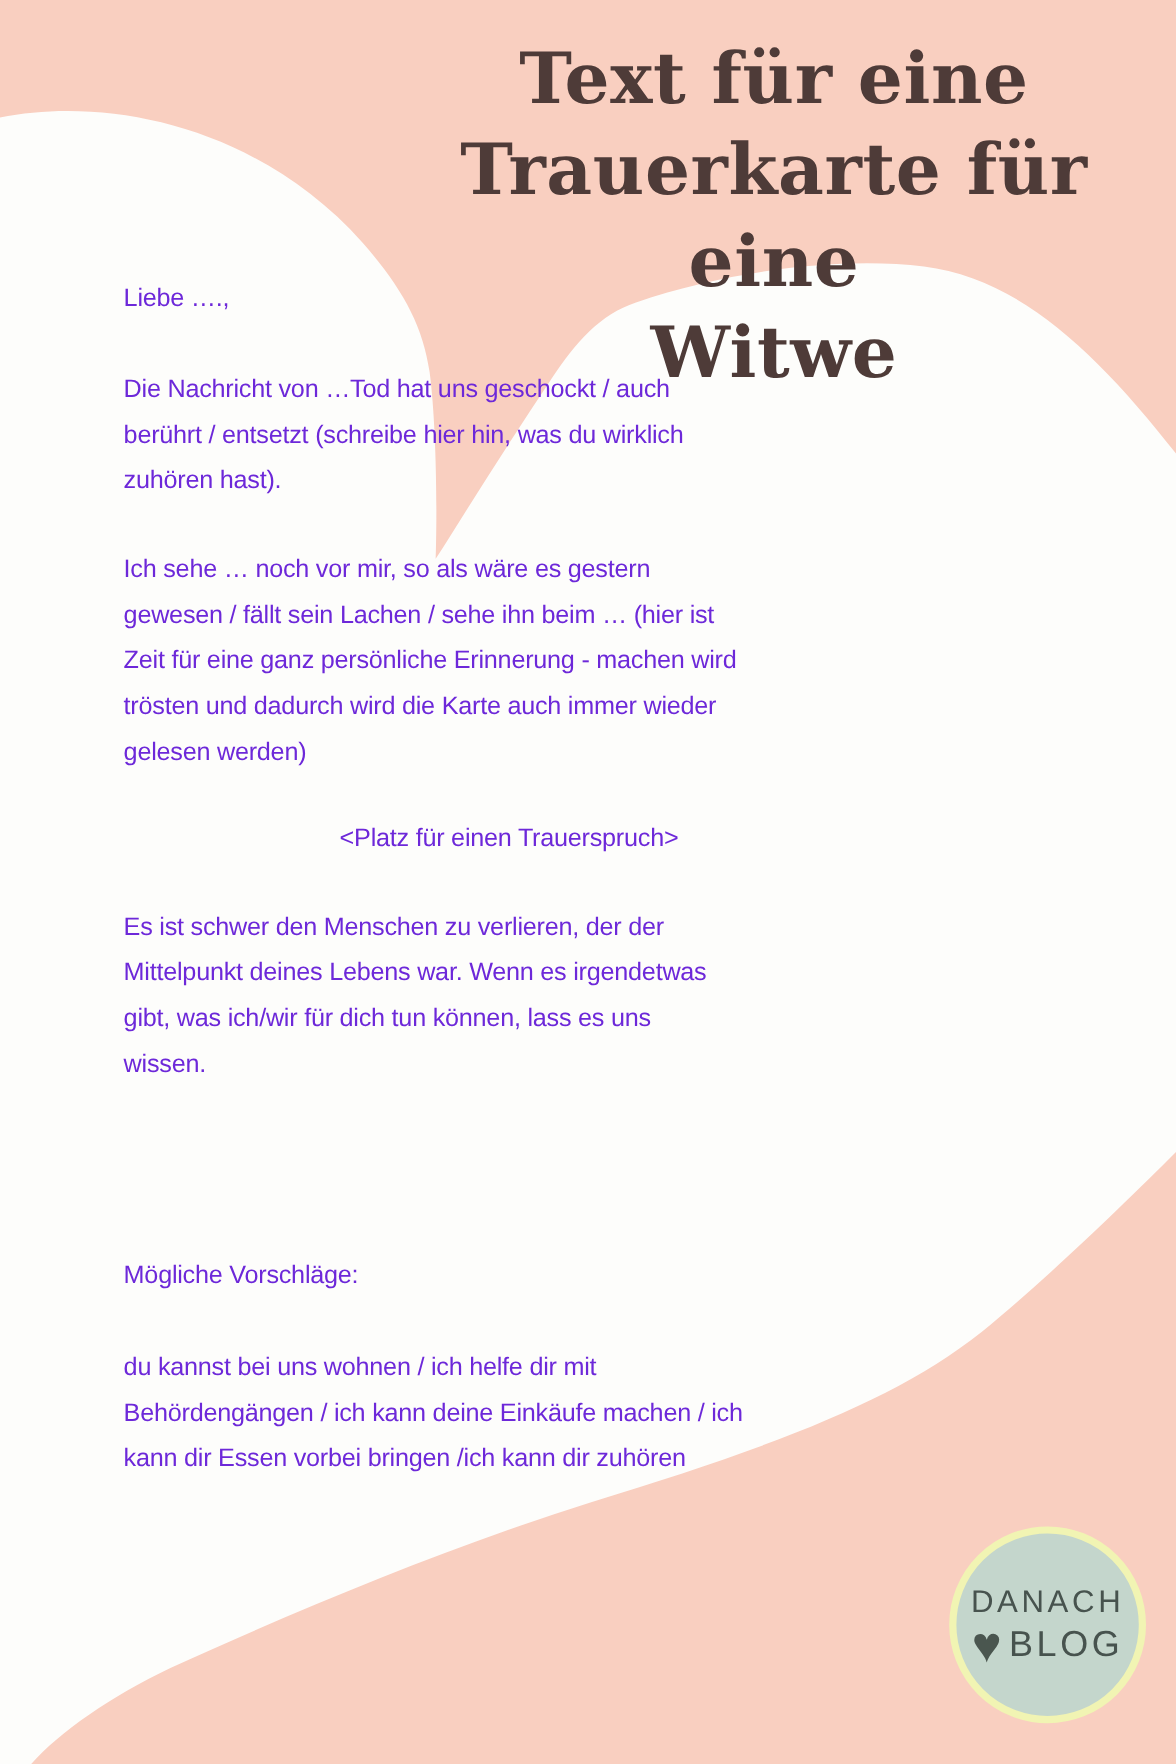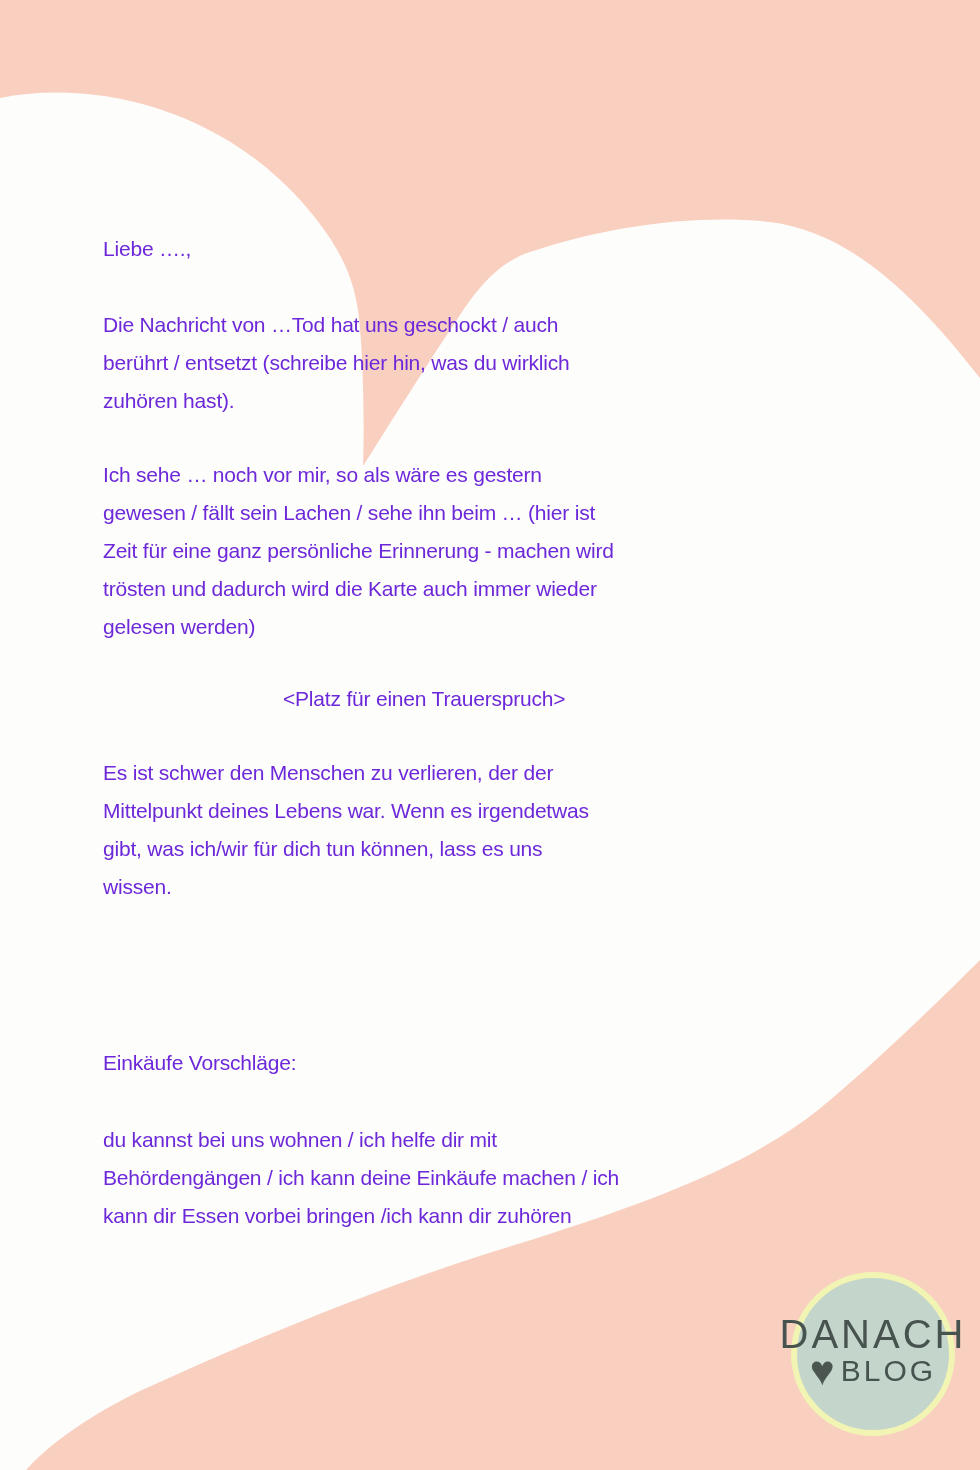--- a/index.html
+++ b/index.html
@@ -22,21 +22,21 @@
     letter-spacing:-0.2px;
   }
   .para .bline { white-space:nowrap; }
   .logo {
     position:absolute; left:791px; top:1272px;
     width:152px; height:152px; border-radius:50%;
     background:#c4d6cc; border:6px solid #f1f4b3;
     display:flex; flex-direction:column; align-items:center; justify-content:center;
     color:#47534e;
   }
-  .logo-line1 { font-size:40px; letter-spacing:3px; line-height:34px; }
+  .logo-line1 { font-size:26px; letter-spacing:3px; line-height:34px; }
   .logo-line2 { display:flex; align-items:center; font-size:30px; letter-spacing:3px; line-height:40px; }
   .heart { font-size:42px; margin-right:3px; color:#4a564f; line-height:40px; }
 </style>
 </head>
 <body>
 
 <div class="canvas">
 
   <svg class="blob-svg" viewBox="0 0 980 1470" aria-hidden="true">
     <path fill="#fdfdfb" d="
@@ -53,20 +53,25 @@
       C 850,232 915,295 980,378
       L 980,960
       C 935,1005 872,1066 818,1110
       C 745,1168 642,1206 492,1252
       C 372,1290 252,1340 142,1390
       C 92,1414 50,1443 26,1470
       L 0,1470
       Z"></path>
   </svg>
 
+  <div class="title">
+    <div>Text für eine</div>
+    <div>Trauerkarte für eine</div>
+    <div>Witwe</div>
+  </div>
 
   <div class="para" style="top:230px;">
     <div class="bline">Liebe ….,</div>
   </div>
 
   <div class="para" style="top:306px;">
     <div class="bline">Die Nachricht von …Tod hat uns geschockt / auch</div>
     <div class="bline">berührt / entsetzt (schreibe hier hin, was du wirklich</div>
     <div class="bline">zuhören hast).</div>
   </div>
@@ -85,21 +90,21 @@
 
   <div class="para" style="top:754px;">
     <div class="bline">Es ist schwer den Menschen zu verlieren, der der</div>
     <div class="bline">Mittelpunkt deines Lebens war. Wenn es irgendetwas</div>
     <div class="bline">gibt, was ich/wir für dich tun können, lass es uns</div>
     <div class="bline">wissen.</div>
   </div>
 
 
   <div class="para" style="top:1044px;">
-    <div class="bline">Einkäufe Vorschläge:</div>
+    <div class="bline">Mögliche Vorschläge:</div>
   </div>
 
   <div class="para" style="top:1121px;">
     <div class="bline">du kannst bei uns wohnen / ich helfe dir mit</div>
     <div class="bline">Behördengängen / ich kann deine Einkäufe machen / ich</div>
     <div class="bline">kann dir Essen vorbei bringen /ich kann dir zuhören</div>
   </div>
 
   <div class="logo">
     <div class="logo-line1">DANACH</div>

